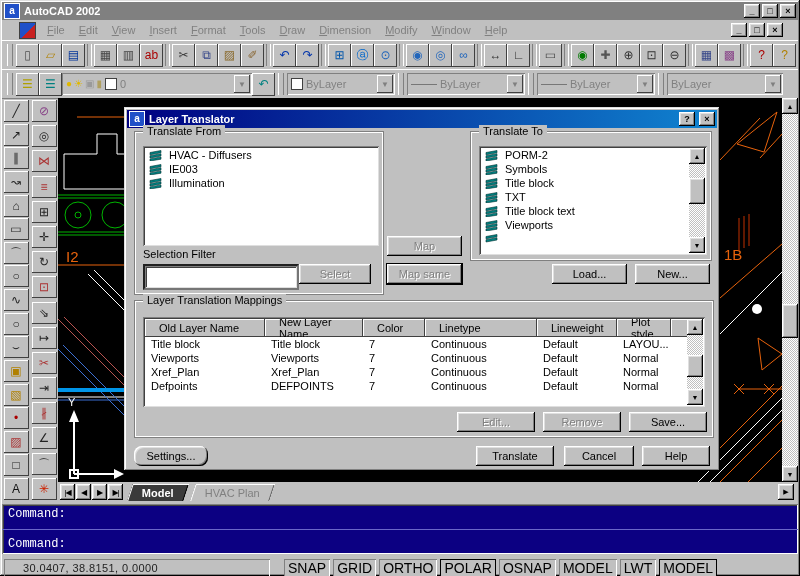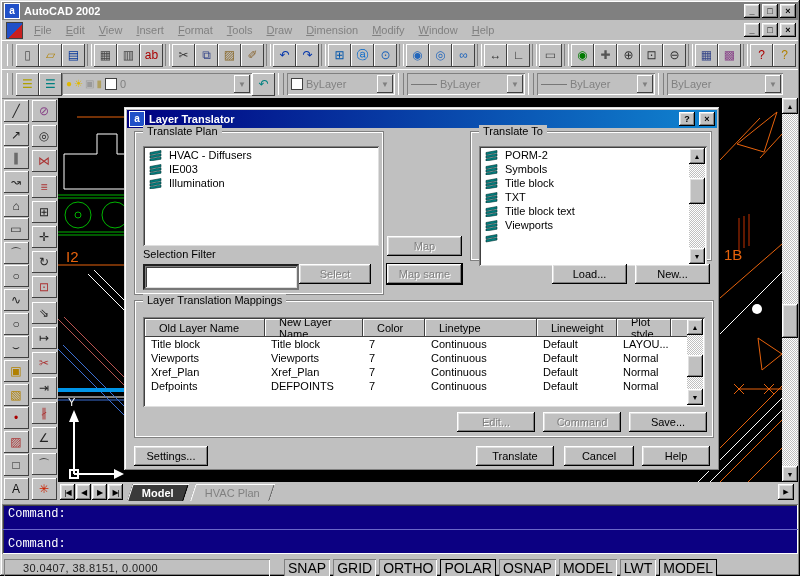--- a/index.html
+++ b/index.html
@@ -13,21 +13,21 @@
   .sunken1{box-shadow:inset 1px 1px 0 #808080, inset -1px -1px 0 #fff;}
   .sunken2{background:#fff;box-shadow:inset 1px 1px 0 #808080, inset -1px -1px 0 #dfdfdf, inset 2px 2px 0 #404040, inset -2px -2px 0 #fff;}
   button{font-family:inherit;font-size:11px;border:none;padding:0;cursor:default;}
   
   .titlebar{height:18px;margin:2px 2px 0 2px;background:#808080;display:flex;align-items:center;padding:0 2px;gap:4px;}
   .app-icon{width:14px;height:14px;background:#2050c8;border:1px solid #fff;color:#fff;font-weight:bold;
             font-size:10px;display:flex;align-items:center;justify-content:center;line-height:1;}
   .titlebar .title{color:#fff;font-weight:bold;flex:1;}
   .winbtns{display:flex;gap:2px;}
   .winbtn{width:16px;height:14px;font-size:9px;font-weight:bold;display:flex;align-items:center;justify-content:center;line-height:1;}
-  .menubar{height:20px;display:flex;align-items:center;padding:0 2px;margin:0 2px;}
+  .menubar{height:20px;display:flex;align-items:center;padding:0 15px;margin:0 2px;}
   .doc-icon{width:15px;height:15px;margin:0 4px 0 2px;background:linear-gradient(135deg,#2050c8 55%,#c82020 55%);
             border:1px solid #404040;}
   .menus{display:flex;flex:1;}
   .menu-item{padding:2px 7px;color:#808080;}
   .menu-item::first-letter{text-decoration:underline;}
   
   .toolbar{height:28px;display:flex;align-items:center;padding:0 2px;margin:0 2px;
            border-top:1px solid #fff;box-shadow:0 1px 0 #808080;}
   .grip{width:4px;height:22px;border-left:1px solid #fff;border-right:1px solid #808080;margin:0 3px;}
   .tbtn{width:23px;height:23px;display:flex;align-items:center;justify-content:center;font-size:12px;color:#222;}
@@ -504,21 +504,21 @@
 
     <div class="dialog">
       <div class="dtitle">
         <span class="app-icon">a</span>
         <span class="title">Layer Translator</span>
         <button class="dbtn raised">?</button>
         <button class="dbtn raised">×</button>
       </div>
 
       <div class="group" style="left:10px;top:24px;width:248px;height:162px;">
-        <span class="glabel">Translate Plan</span>
+        <span class="glabel">Translate From</span>
         <div class="listbox sunken2" style="left:8px;top:14px;width:232px;height:96px;padding:2px;">
           <div>
 
           <div class="li">
               <svg class="layericon" width="16" height="11" viewBox="0 0 16 11">
                 <g fill="#008080" stroke="#003030" stroke-width="0.6">
                   <polygon points="2,2.5 13,0.5 13,2.8 2,4.8"></polygon>
                   <polygon points="2,5.7 13,3.7 13,6 2,8"></polygon>
                   <polygon points="2,8.9 13,6.9 13,9.2 2,11"></polygon>
                 </g>
@@ -550,21 +550,21 @@
         <span class="fld-label" style="left:8px;top:116px;">Selection Filter</span>
         <input class="input sunken2" style="left: 8px; top: 132px; width: 148px;" value="">
         <button class="btn raised disabled" style="left:164px;top:132px;width:72px;">Select</button>
       </div>
 
       <button class="btn raised disabled" style="left:263px;top:129px;width:75px;">Map</button>
       <button class="btn raised disabled default" style="left:263px;top:157px;width:75px;">Map same</button>
 
       <div class="group" style="left:346px;top:24px;width:240px;height:128px;">
         <span class="glabel">Translate To</span>
-        <div class="listbox sunken2" style="left:8px;top:14px;width:224px;height:106px;padding:2px 2px 12px 2px;">
+        <div class="listbox sunken2" style="left:8px;top:14px;width:224px;height:106px;padding:2px 2px 1px 2px;">
           <div style="margin-right:16px;">
 
           <div class="li">
               <svg class="layericon" width="16" height="11" viewBox="0 0 16 11">
                 <g fill="#008080" stroke="#003030" stroke-width="0.6">
                   <polygon points="2,2.5 13,0.5 13,2.8 2,4.8"></polygon>
                   <polygon points="2,5.7 13,3.7 13,6 2,8"></polygon>
                   <polygon points="2,8.9 13,6.9 13,9.2 2,11"></polygon>
                 </g>
               </svg>
@@ -690,25 +690,25 @@
               <span class="td"></span>
             </div>
             </div>
           <div class="tscroll">
             <span class="sarrow raised" style="top:0;">▲</span>
             <span class="vthumb raised"></span>
             <span class="sarrow raised" style="bottom:0;top:auto;">▼</span>
           </div>
         </div>
         <button class="btn raised disabled" style="left:322px;top:111px;width:78px;">Edit...</button>
-        <button class="btn raised disabled" style="left:408px;top:111px;width:78px;">Command</button>
+        <button class="btn raised disabled" style="left:408px;top:111px;width:78px;">Remove</button>
         <button class="btn raised" style="left:494px;top:111px;width:78px;">Save...</button>
       </div>
 
-      <button class="btn raised" style="left:10px;top:339px;width:74px;">Settings...</button>
+      <button class="btn raised" style="left:10px;top:339px;width:74px;border-radius:8px;">Settings...</button>
       <button class="btn raised" style="left:352px;top:339px;width:78px;">Translate</button>
       <button class="btn raised" style="left:440px;top:339px;width:70px;">Cancel</button>
       <button class="btn raised" style="left:518px;top:339px;width:68px;">Help</button>
     </div>
   </div>
 
   <div class="cmdwin">
     <div>Command:</div>
     <div class="cmdsep"></div>
     <div>Command:</div>

